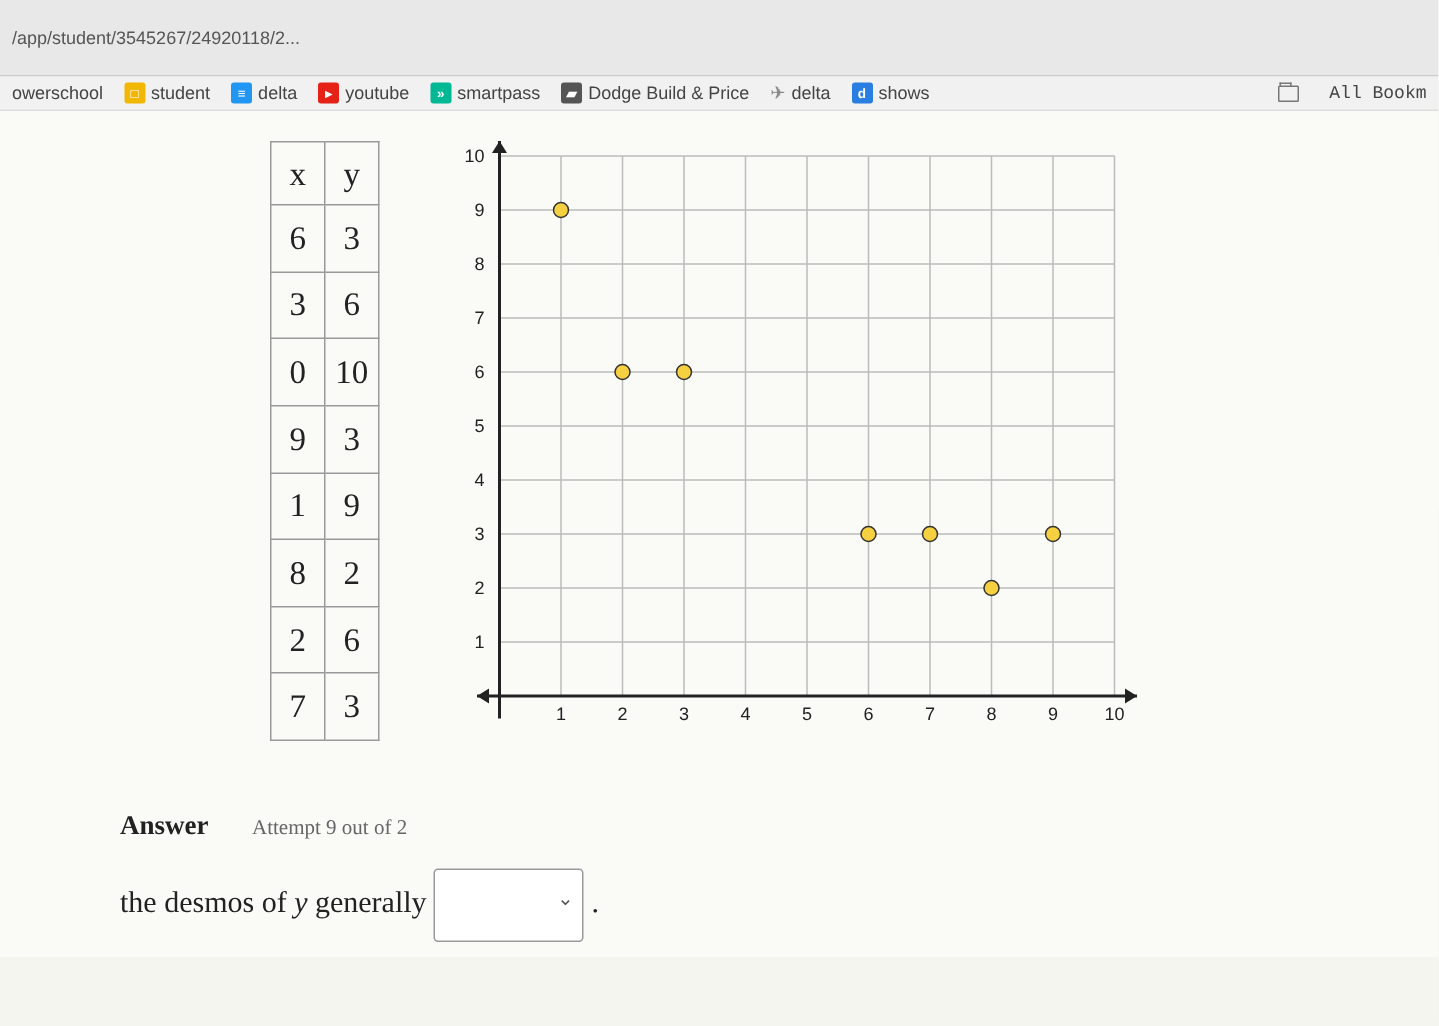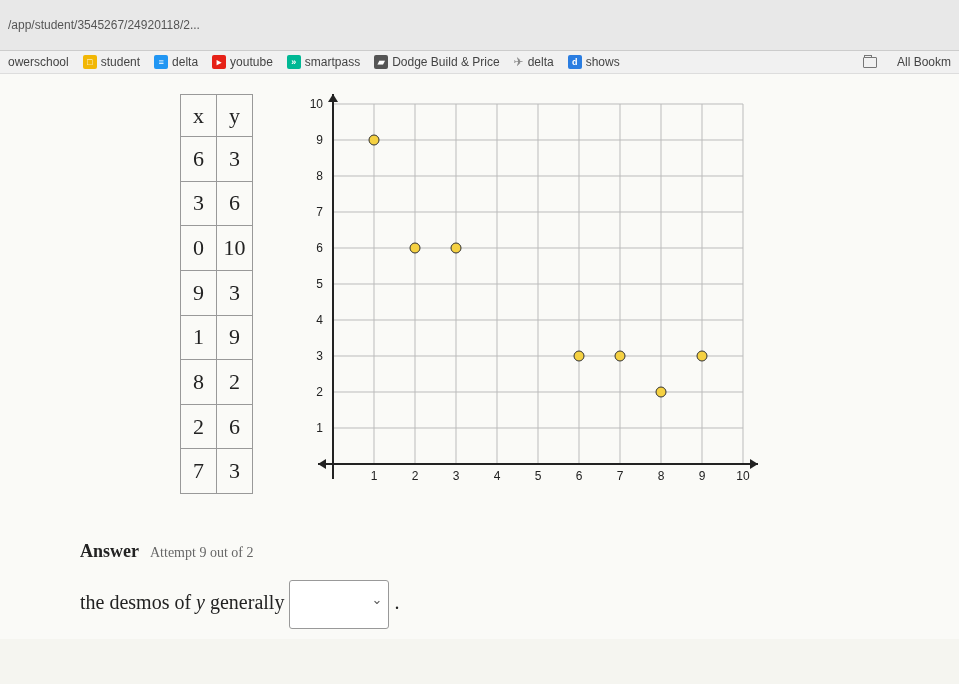--- a/index.html
+++ b/index.html
@@ -59,21 +59,21 @@
   .axis line { stroke: #222; stroke-width: 2; }
   .axis-label { font-size: 12px; fill: #222; font-family: Arial, sans-serif; }
   .dot { fill: #f5d142; stroke: #333; stroke-width: 1; }
   .arrow { fill: #222; }
   .answer-block {
     padding: 30px 80px 10px 80px;
     background: #fafaf7;
     font-size: 20px;
     line-height: 2.6;
   }
-  .ans-label { font-weight: bold; margin-right: 6px; font-size: 18px;}
+  .ans-label { font-weight: bold; margin-right: 24px; font-size: 18px;}
   .attempt { font-size: 14px; color: #666; }
   .sel {
     display: inline-block;
     border: 1px solid #999;
     border-radius: 3px;
     background: #fff;
     padding: 3px 22px 3px 10px;
     min-width: 90px;
     position: relative;
     font-size: 16px;
@@ -81,21 +81,21 @@
   }
   .sel::after {
     content: "⌄";
     position: absolute;
     right: 6px;
     top: 2px;
     font-size: 13px;
     color: #555;
   }
   .math-var { font-style: italic; }
-  .all-bm { margin-left: auto; display:flex; align-items:center; gap:20px;}
+  .all-bm { margin-left: auto; display:flex; align-items:center; gap:20px;font-family:Liberation Mono, monospace;}
   .folder { width:14px; height:11px; border:1px solid #777; border-radius:1px; position:relative;}
   .folder::before{content:"";position:absolute;top:-3px;left:0;width:6px;height:2px;border:1px solid #777;border-bottom:none;}
 </style>
 </head>
 <body>
 
 <div class="url-bar">/app/student/3545267/24920118/2...</div>
 
 <div class="bookmarks">
   <span class="bm-item">

